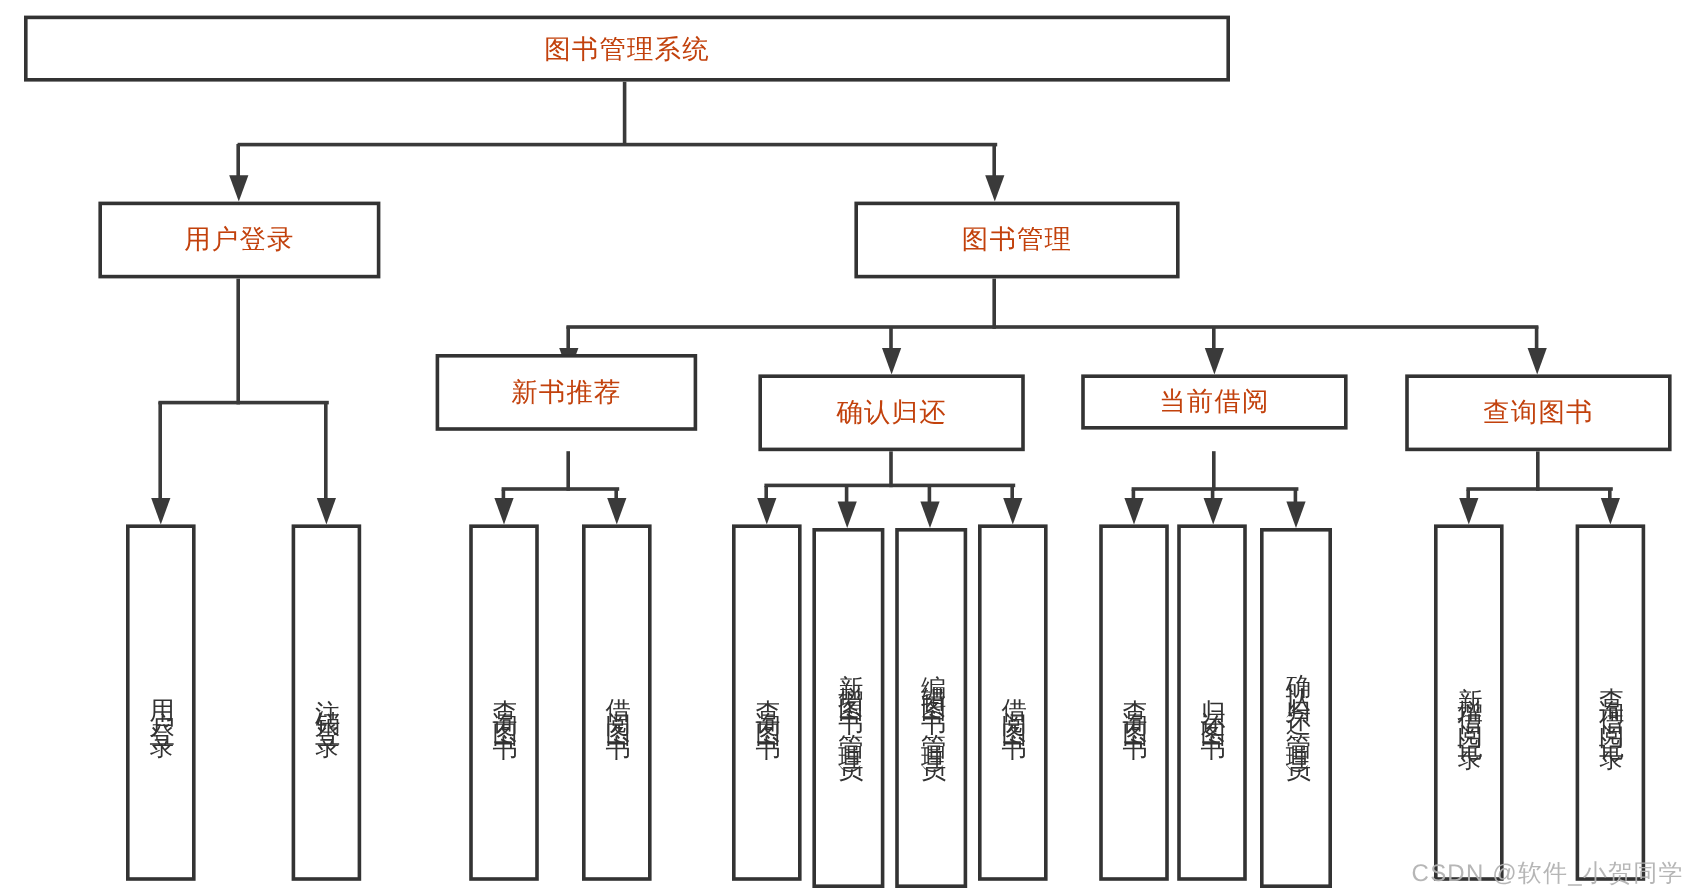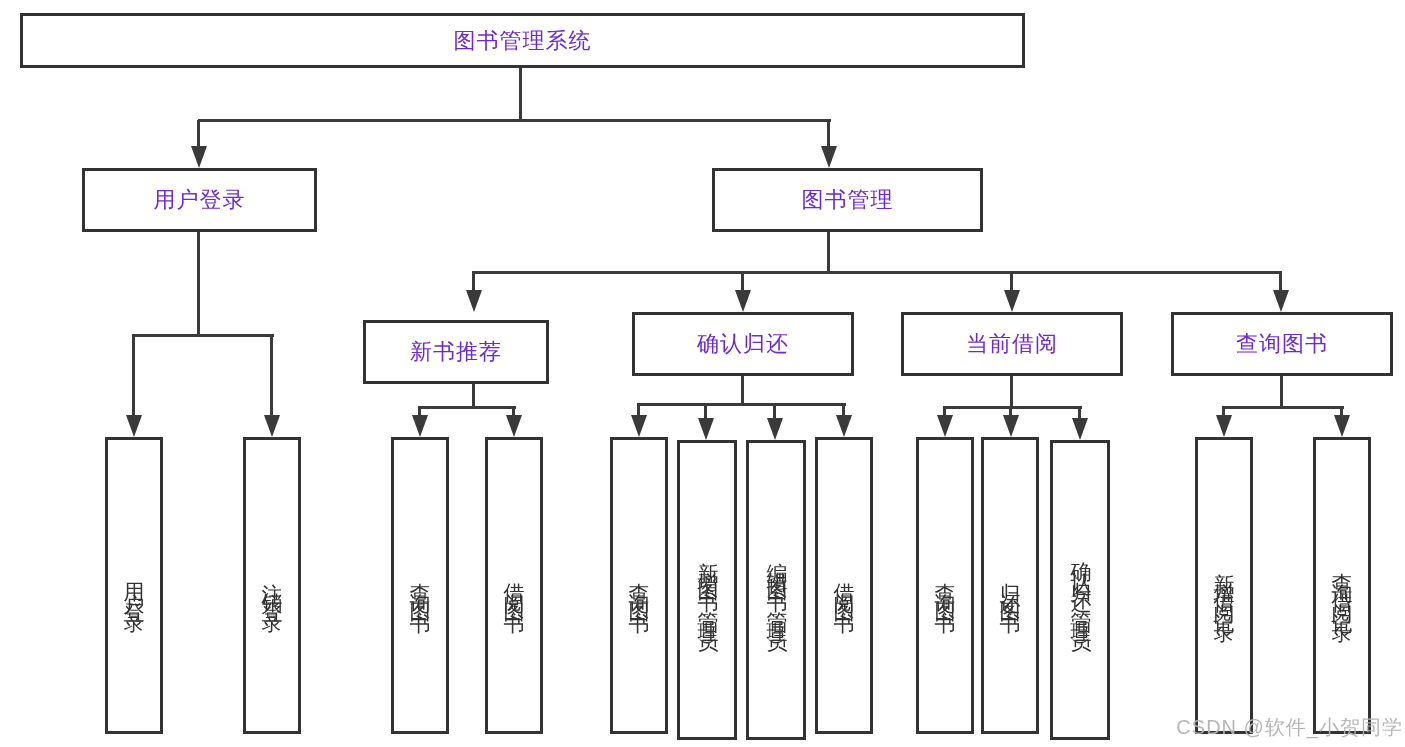--- a/index.html
+++ b/index.html
@@ -2,21 +2,21 @@
 <html><head>
 <meta charset="utf-8">
 <style>
   html,body{margin:0;padding:0;}
   body{
     width:1405px;height:747px;position:relative;background:#ffffff;
     font-family:"Liberation Sans",sans-serif;overflow:hidden;
   }
   .box{
     position:absolute;box-sizing:border-box;background:#ffffff;
-    border:3px solid #333333;color:#6d28d9;
+    border:3px solid #333333;color:#c2410c;
     display:flex;align-items:center;justify-content:center;
     font-size:22px;letter-spacing:1px;z-index:2;
   }
   .vbox{
     position:absolute;box-sizing:border-box;background:#ffffff;
     border:3px solid #333333;color:#323232;
     writing-mode:vertical-rl;text-align:center;
     font-size:21px;letter-spacing:10px;line-height:52px;z-index:2;
   }
   .hline,.vline{position:absolute;background:#3a3a3a;z-index:1;}
@@ -38,25 +38,25 @@
 </style>
 </head>
 <body>
 
 <div class="box" style="left:20px;top:13px;width:1005px;height:55px;">图书管理系统</div>
 
 <div class="box" style="left:82px;top:168px;width:235px;height:64px;">用户登录</div>
 
 <div class="box" style="left:712px;top:168px;width:271px;height:64px;">图书管理</div>
 
-<div class="box" style="left:363px;top:320px;width:186px;height:64px;">新书推荐</div>
+<div class="box" style="left:363px;top:295px;width:218px;height:64px;">新书推荐</div>
 
 <div class="box" style="left:632px;top:312px;width:222px;height:64px;">确认归还</div>
 
-<div class="box" style="left:901px;top:312px;width:222px;height:64px;">当前借阅</div>
+<div class="box" style="left:901px;top:312px;width:222px;height:46px;">当前借阅</div>
 
 <div class="box" style="left:1171px;top:312px;width:222px;height:64px;">查询图书</div>
 
 <div class="vbox" style="left:105px;top:437px;width:58px;height:297px;">用户登录</div>
 <div class="vbox" style="left:243px;top:437px;width:58px;height:297px;">注销登录</div>
 
 <div class="vbox" style="left:391px;top:437px;width:58px;height:297px;">查询图书</div>
 <div class="vbox" style="left:485px;top:437px;width:58px;height:297px;">借阅图书</div>
 
 <div class="vbox" style="left:610px;top:437px;width:58px;height:297px;">查询图书</div>

